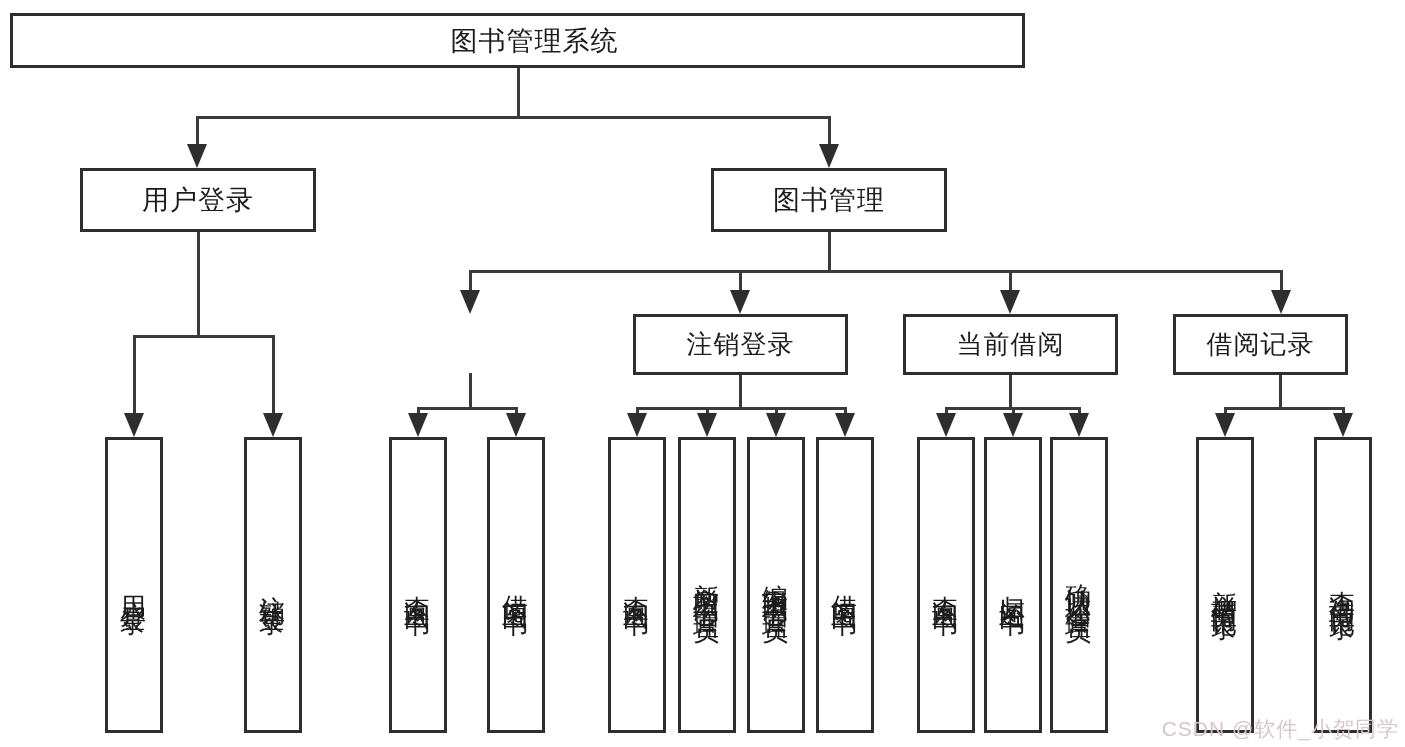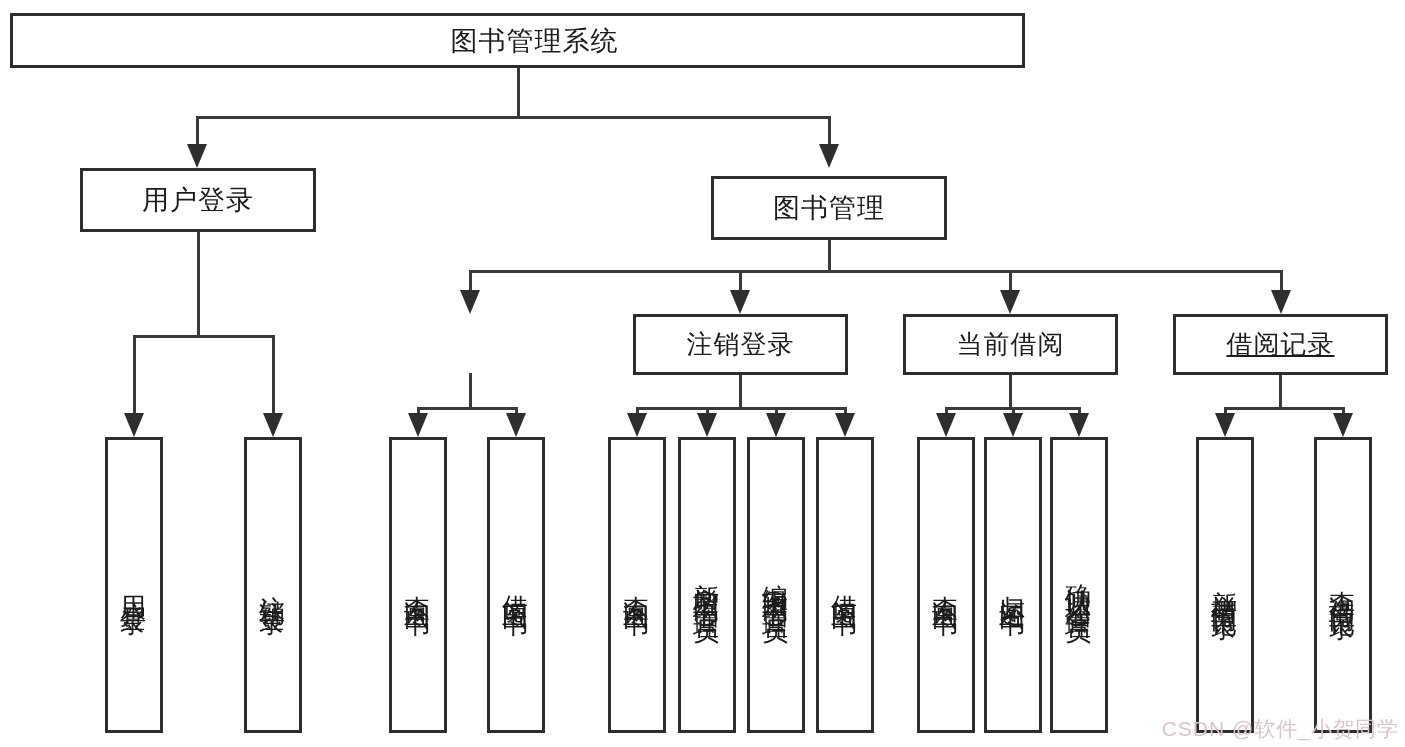--- a/index.html
+++ b/index.html
@@ -71,21 +71,21 @@
   <div class="box" style="left:10px;top:13px;width:1015px;height:55px;padding-left:34px;">图书管理系统</div>
 
   <div class="line" style="left:517px;top:66px;width:3px;height:53px;"></div>
   <div class="line" style="left:196px;top:116px;width:635px;height:3px;"></div>
   <div class="line" style="left:196px;top:118px;width:3px;height:27px;"></div>
   <div class="arrow" style="left:187px;top:144px;"></div>
   <div class="line" style="left:828px;top:118px;width:3px;height:27px;"></div>
   <div class="arrow" style="left:819px;top:144px;"></div>
 
   <div class="box" style="left:80px;top:168px;width:236px;height:64px;">用户登录</div>
-  <div class="box" style="left:711px;top:168px;width:236px;height:64px;margin-top:8px;">图书管理</div>
+  <div class="box" style="left:711px;top:168px;width:236px;height:64px;">图书管理</div>
 
   <div class="line" style="left:197px;top:230px;width:3px;height:108px;"></div>
   <div class="line" style="left:133px;top:335px;width:142px;height:3px;"></div>
   <div class="line" style="left:133px;top:338px;width:3px;height:76px;"></div>
   <div class="arrow" style="left:124px;top:413px;"></div>
   <div class="line" style="left:272px;top:338px;width:3px;height:76px;"></div>
   <div class="arrow" style="left:263px;top:413px;"></div>
 
   <div class="line" style="left:828px;top:230px;width:3px;height:43px;"></div>
   <div class="line" style="left:469px;top:270px;width:814px;height:3px;"></div>
@@ -93,21 +93,21 @@
   <div class="arrow" style="left:460px;top:290px;"></div>
   <div class="line" style="left:739px;top:273px;width:3px;height:18px;"></div>
   <div class="arrow" style="left:730px;top:290px;"></div>
   <div class="line" style="left:1009px;top:273px;width:3px;height:18px;"></div>
   <div class="arrow" style="left:1000px;top:290px;"></div>
   <div class="line" style="left:1280px;top:273px;width:3px;height:18px;"></div>
   <div class="arrow" style="left:1271px;top:290px;"></div>
 
   <div class="box lvl3" style="left:633px;top:314px;width:215px;height:61px;">注销登录</div>
   <div class="box lvl3" style="left:903px;top:314px;width:215px;height:61px;">当前借阅</div>
-  <div class="box lvl3" style="left:1173px;top:314px;width:215px;height:61px;text-decoration:underline;">借阅记录</div>
+  <div class="box lvl3" style="left:1173px;top:314px;width:175px;height:61px;">借阅记录</div>
 
   <div class="line" style="left:469px;top:373px;width:3px;height:37px;"></div>
   <div class="line" style="left:417px;top:407px;width:101px;height:3px;"></div>
   <div class="line" style="left:417px;top:410px;width:3px;height:5px;"></div>
   <div class="arrow" style="left:408px;top:413px;"></div>
   <div class="line" style="left:515px;top:410px;width:3px;height:5px;"></div>
   <div class="arrow" style="left:506px;top:413px;"></div>
 
   <div class="line" style="left:739px;top:373px;width:3px;height:37px;"></div>
   <div class="line" style="left:636px;top:407px;width:211px;height:3px;"></div>

